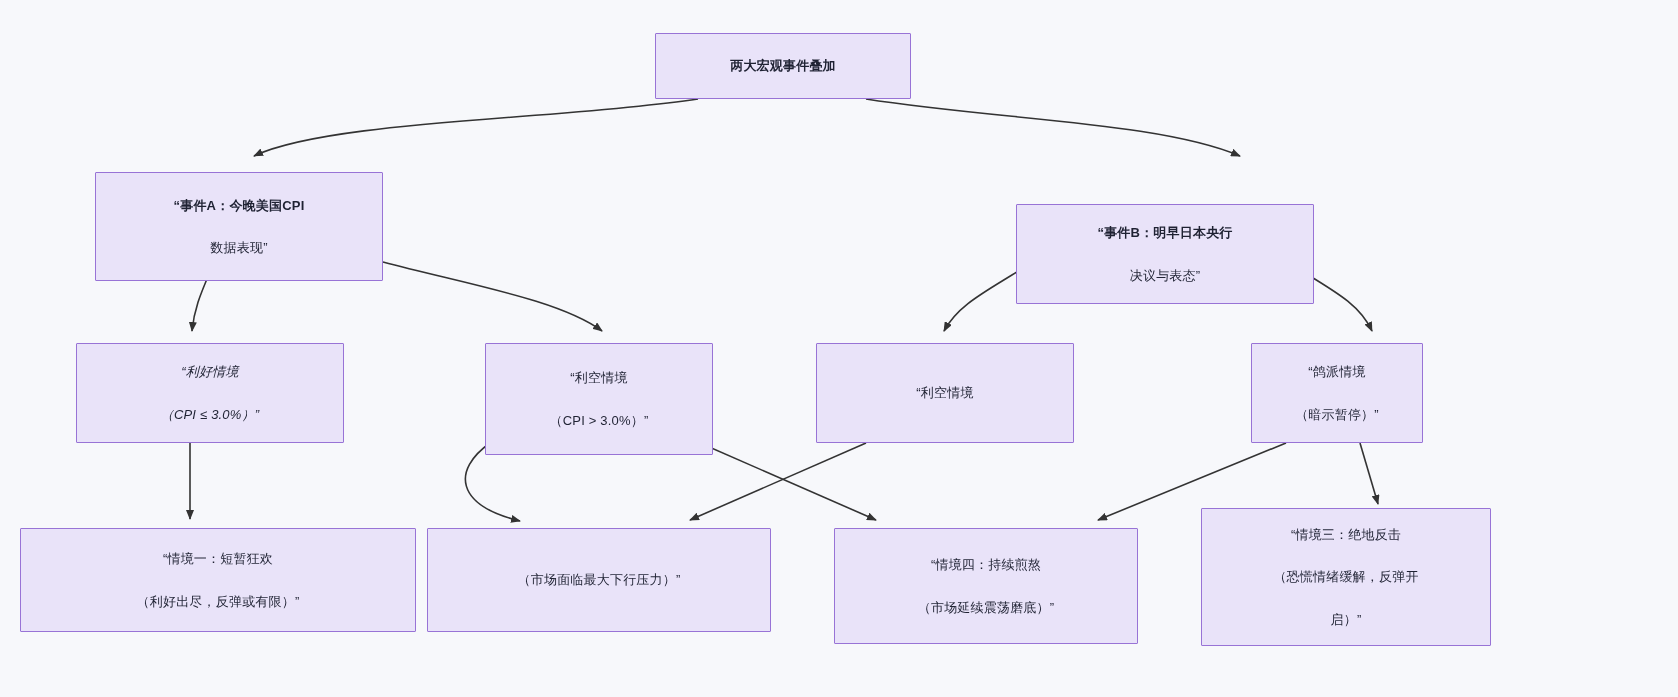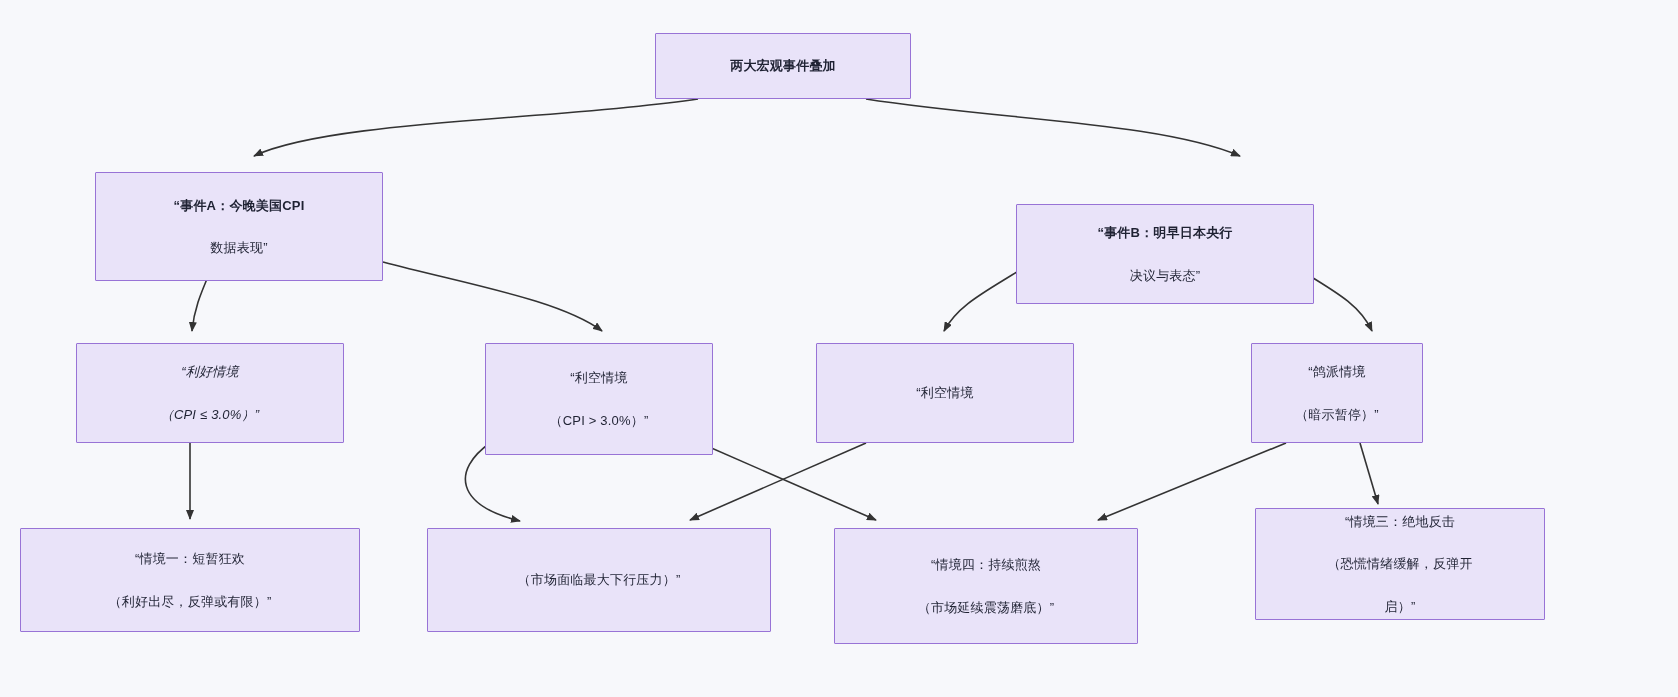--- a/index.html
+++ b/index.html
@@ -129,41 +129,41 @@
     </div>
   </div>
 
   <div class="node" style="left:1251px; top:343px; width:172px; height:100px;">
     <div>
       <span class="nd-line">“鸽派情境</span>
       <span class="nd-line">（暗示暂停）”</span>
     </div>
   </div>
 
-  <div class="node" style="left:20px; top:528px; width:340px; height:104px;justify-content:center;">
+  <div class="node" style="left:20px; top:528px; width:396px; height:104px;justify-content:center;">
     <div>
       <span class="nd-line">“情境一：短暂狂欢</span>
       <span class="nd-line">（利好出尽，反弹或有限）”</span>
     </div>
   </div>
 
   <div class="node" style="left:427px; top:528px; width:344px; height:104px;">
     <div>
       <span class="nd-line">（市场面临最大下行压力）”</span>
     </div>
   </div>
 
   <div class="node" style="left:834px; top:528px; width:304px; height:116px;">
     <div>
       <span class="nd-line">“情境四：持续煎熬</span>
       <span class="nd-line">（市场延续震荡磨底）”</span>
     </div>
   </div>
 
-  <div class="node" style="left:1255px; top:508px; width:290px; height:112px;">
+  <div class="node" style="left:1201px; top:508px; width:290px; height:138px;">
     <div>
       <span class="nd-line">“情境三：绝地反击</span>
       <span class="nd-line">（恐慌情绪缓解，反弹开</span>
       <span class="nd-line">启）”</span>
     </div>
   </div>
 
 </div>
 
 </body></html>

